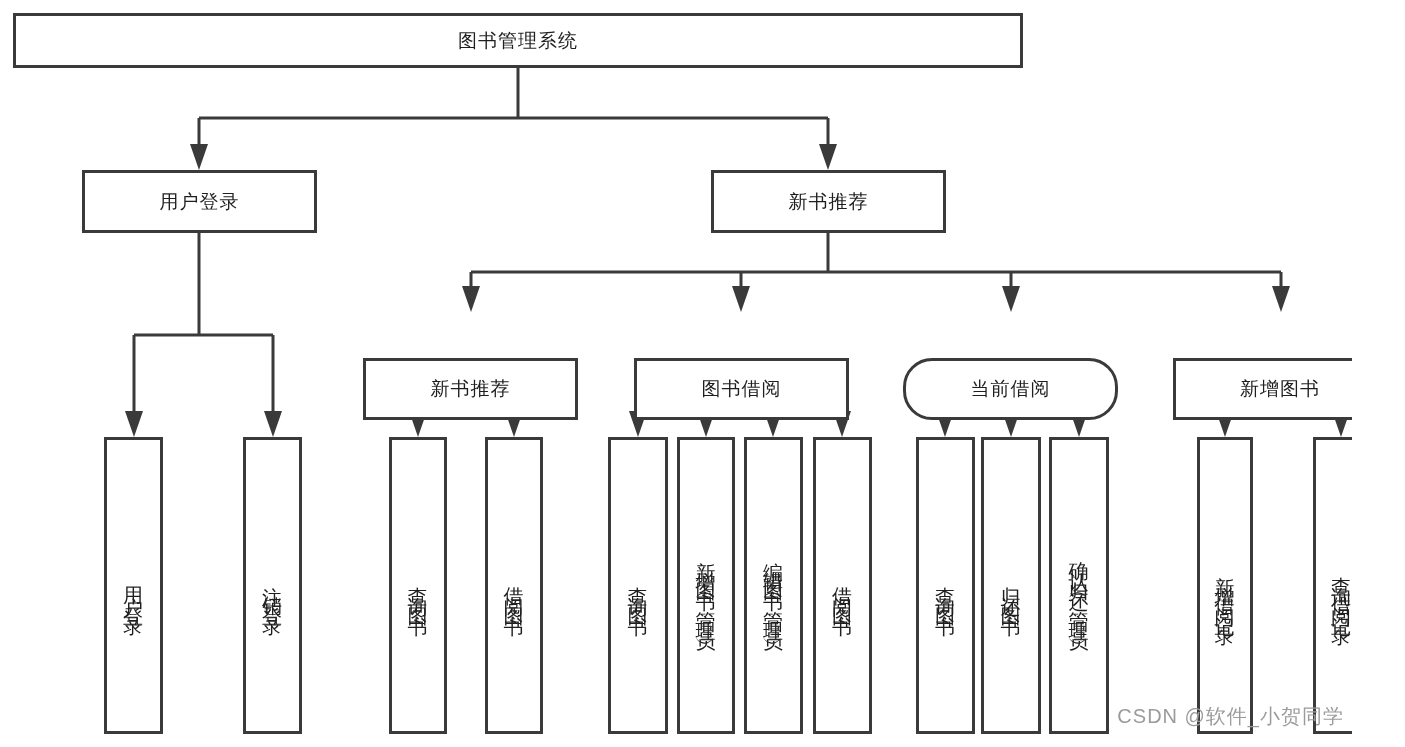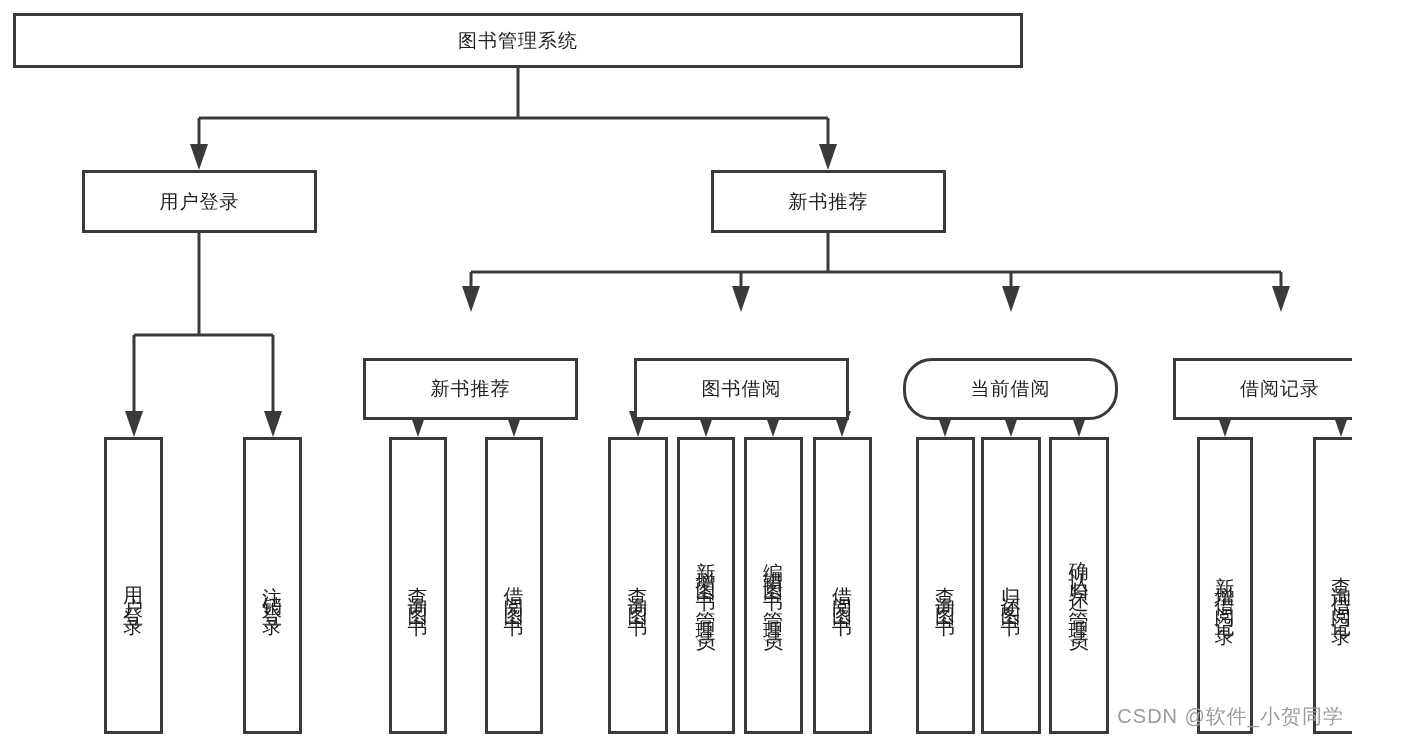--- a/index.html
+++ b/index.html
@@ -106,21 +106,21 @@
   <div class="box sec sec0">
     <span class="h-label">新书推荐</span>
   </div>
   <div class="box sec sec1">
     <span class="h-label">图书借阅</span>
   </div>
   <div class="box sec sec2">
     <span class="h-label">当前借阅</span>
   </div>
   <div class="box sec sec3">
-    <span class="h-label">借阅记录</span>
+    <span class="h-label">新增图书</span>
   </div>
 
   <div class="box leaf lf1">
     <span class="v-label">用户登录</span>
   </div>
   <div class="box leaf lf2">
     <span class="v-label">注销登录</span>
   </div>
 
   <div class="box leaf lf3">

